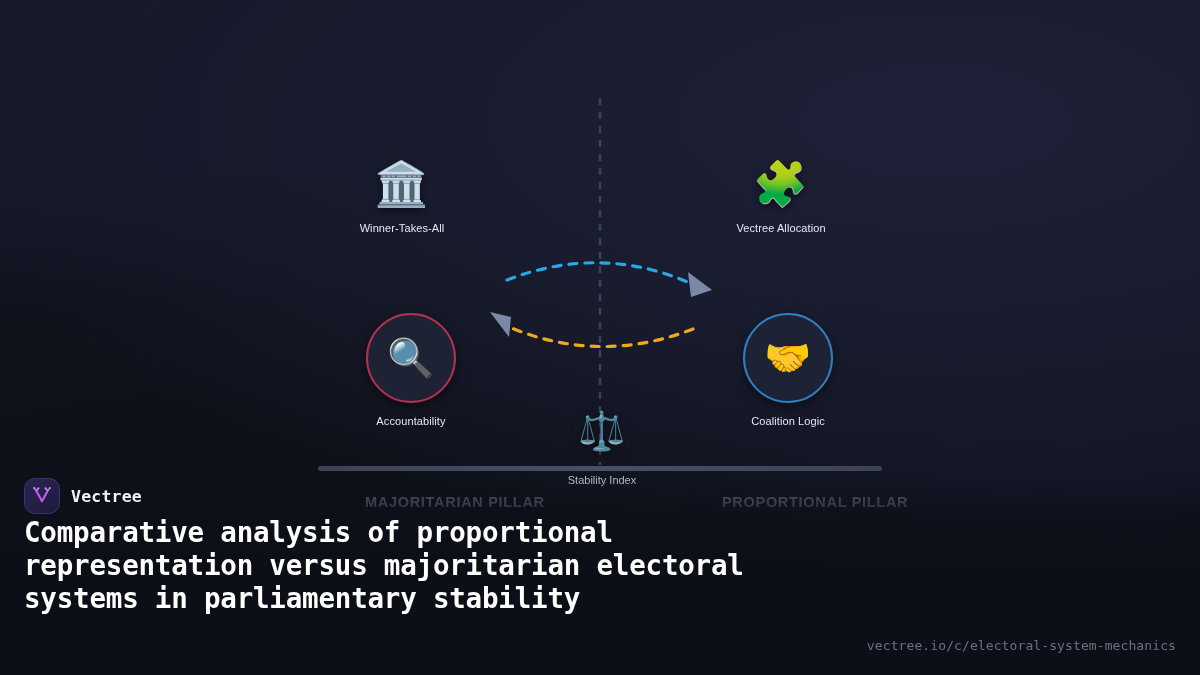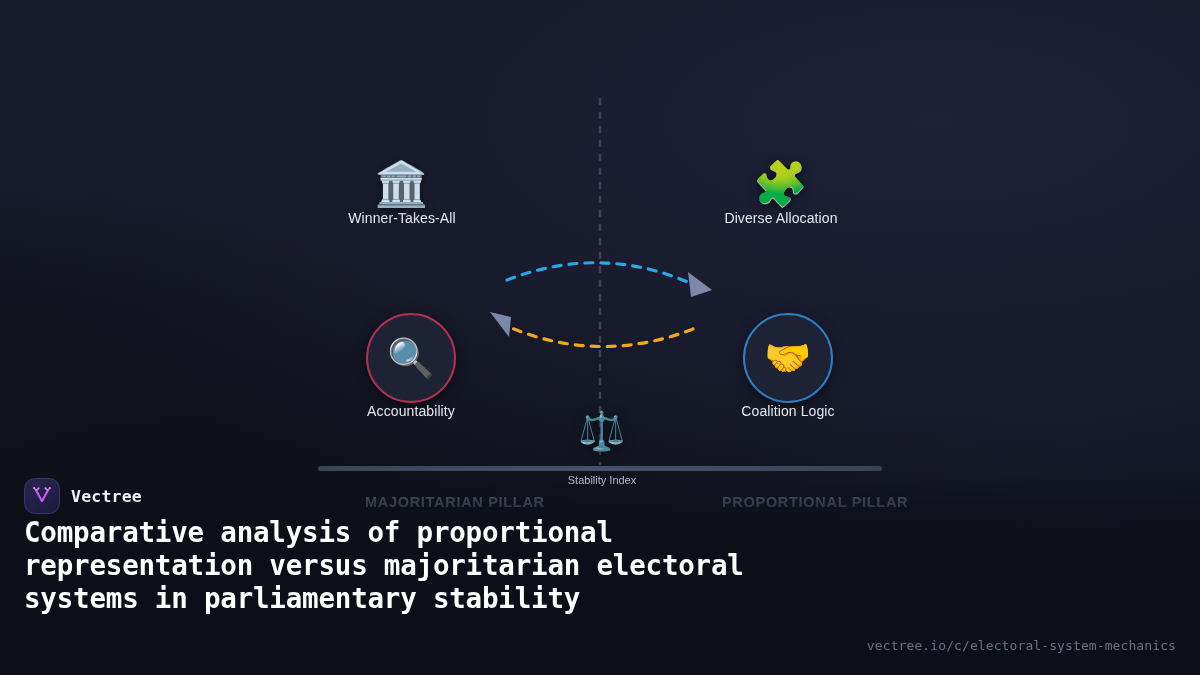--- a/index.html
+++ b/index.html
@@ -55,22 +55,22 @@
     align-items: center;
     justify-content: center;
     font-size: 38px;
     line-height: 1;
     box-shadow: 0 3px 12px rgba(0,0,0,.5);
   }
   .node-circle.accent-crimson { border: 2px solid #b0324f; }
   .node-circle.accent-blue    { border: 2px solid #2e7fc4; }
 
   .node-label {
-    margin-top: 0;
-    font-size: 14px;
+    margin-top: 12px;
+    font-size: 11px;
     color: #e6e8f0;
     letter-spacing: .1px;
     white-space: nowrap;
   }
 
   
   #node-winner-takes-all  { left: 402px; top: 158px; }
   #node-diverse-allocation{ left: 781px; top: 158px; }
   #node-accountability    { left: 411px; top: 313px; }
   #node-coalition-logic   { left: 788px; top: 313px; }
@@ -192,21 +192,21 @@
     <polygon points="511,317 490,312 509,337" fill="#7b89a8"></polygon>
   </svg>
 
   <div class="node" id="node-winner-takes-all">
     <div class="node-emoji-plain">🏛️</div>
     <div class="node-label">Winner-Takes-All</div>
   </div>
 
   <div class="node" id="node-diverse-allocation">
     <div class="node-emoji-plain">🧩</div>
-    <div class="node-label">Diverse Allocation</div>
+    <div class="node-label">Vectree Allocation</div>
   </div>
 
   <div class="node" id="node-accountability">
     <div class="node-circle accent-crimson">🔍</div>
     <div class="node-label">Accountability</div>
   </div>
 
   <div class="node" id="node-coalition-logic">
     <div class="node-circle accent-blue">🤝</div>
     <div class="node-label">Coalition Logic</div>

